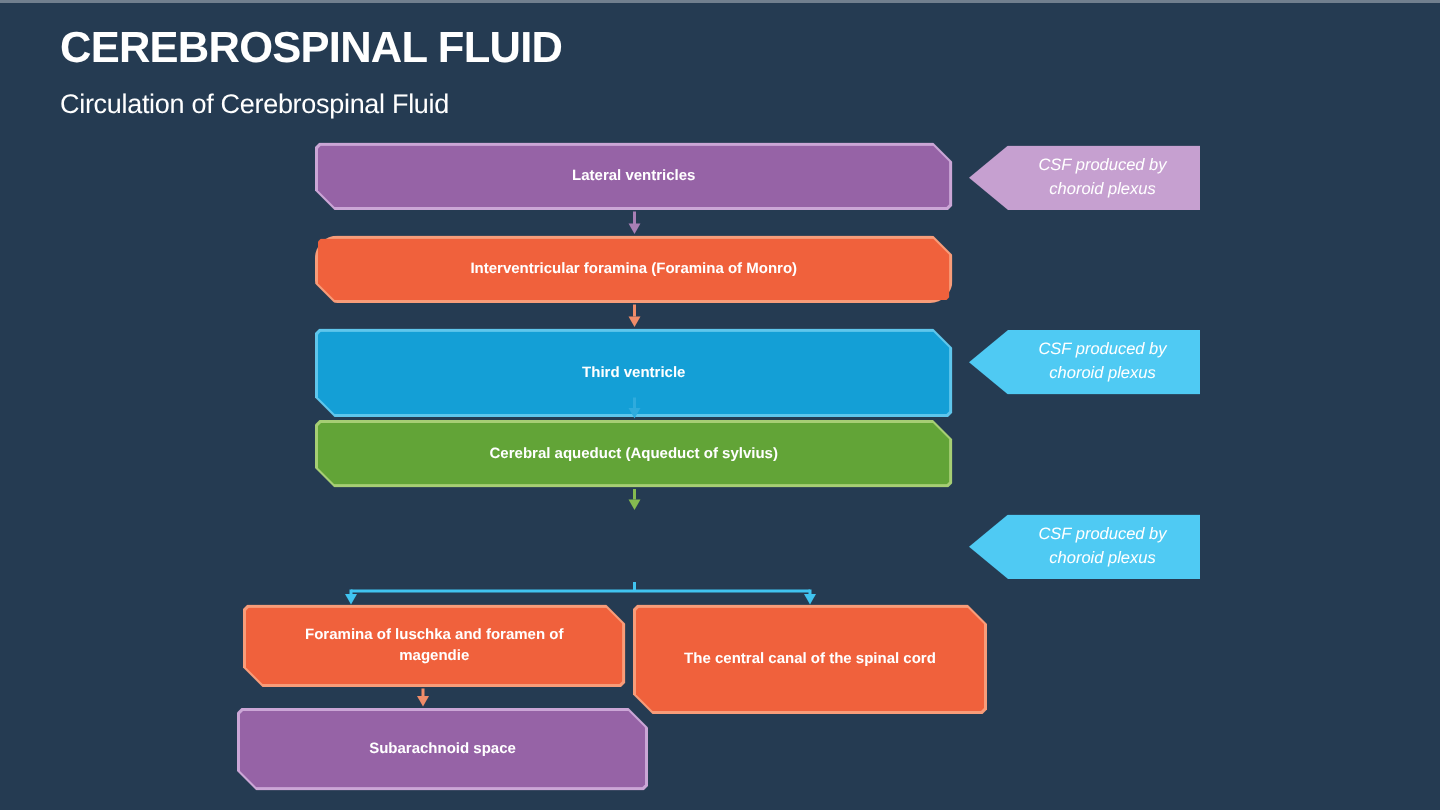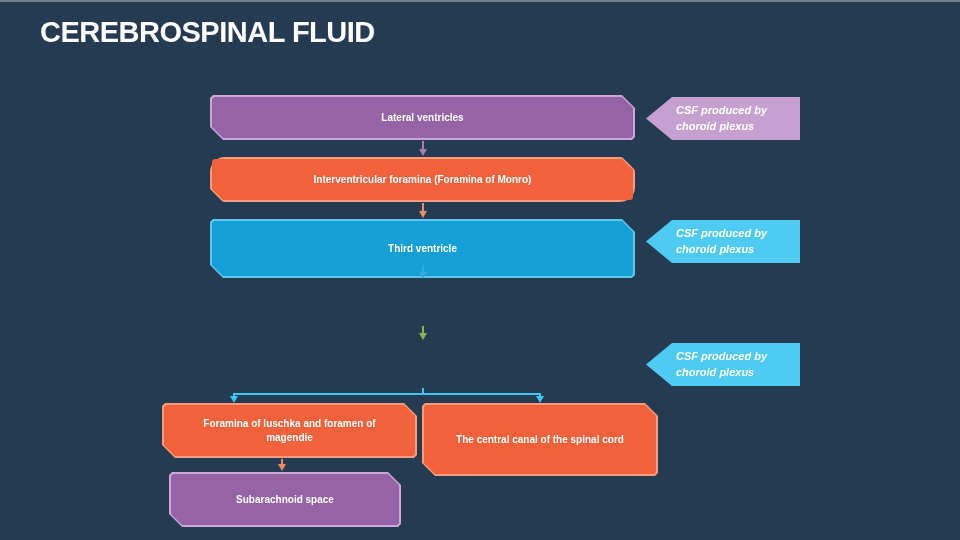--- a/index.html
+++ b/index.html
@@ -76,73 +76,80 @@
     display: flex;
     flex-direction: column;
     justify-content: center;
     padding-left: 30px;
     padding-right: 6px;
   }
   .callout-line {
     color: #ffffff;
     font-size: 11px;
     font-style: italic;
-    font-weight: 700;
+    font-weight: 400;
     line-height: 1.4;
     white-space: nowrap;
+    text-align: center;
   }
   .arrows {
     position: absolute;
     inset: 0;
     width: 960px;
     height: 540px;
     pointer-events: none;
   }
 </style>
 </head>
 <body style="background: rgb(37, 59, 82);">
 
 <div class="slide" style="background: rgb(37, 59, 82);">
   <div class="top-edge"></div>
 
   <div class="title">CEREBROSPINAL FLUID</div>
+  <div class="subtitle">Circulation of Cerebrospinal Fluid</div>
 
   <div class="box" style="left: 210px; top: 95px; width: 425px; height: 45px; --fill: #9663a6; --border: #cba6d6;">
     <div class="box-inner">
       <span class="box-label">Lateral ventricles</span>
     </div>
   </div>
 
   <div class="box" style="left: 210px; top: 157px; width: 425px; height: 45px; border-radius: 15px; --fill: #f0613c; --border: #f89c79;">
     <div class="box-inner">
       <span class="box-label">Interventricular foramina (Foramina of Monro)</span>
     </div>
   </div>
 
   <div class="box" style="left: 210px; top: 219px; width: 425px; height: 59px; --fill: #149fd6; --border: #5fc6ec;">
     <div class="box-inner">
       <span class="box-label">Third ventricle</span>
     </div>
   </div>
 
+  <div class="box" style="left: 210px; top: 280px; width: 425px; height: 45px; --fill: #62a437; --border: #a6ce74;">
+    <div class="box-inner">
+      <span class="box-label">Cerebral aqueduct (Aqueduct of sylvius)</span>
+    </div>
+  </div>
 
 
   <div class="box" style="left: 162px; top: 403px; width: 255px; height: 55px; --fill: #f0613c; --border: #f89c79;">
     <div class="box-inner">
       <span class="box-label">Foramina of luschka and foramen of magendie</span>
     </div>
   </div>
 
   <div class="box" style="left: 422px; top: 403px; width: 236px; height: 73px; --fill: #f0613c; --border: #f89c79;">
     <div class="box-inner">
       <span class="box-label">The central canal of the spinal cord</span>
     </div>
   </div>
 
-  <div class="box" style="left: 169px; top: 472px; width: 232px; height: 55px; --fill: #9663a6; --border: #cba6d6;">
+  <div class="box" style="left: 158px; top: 472px; width: 274px; height: 55px; --fill: #9663a6; --border: #cba6d6;">
     <div class="box-inner">
       <span class="box-label">Subarachnoid space</span>
     </div>
   </div>
 
   <div class="callout" style="top: 97px; background: rgb(198, 160, 208);">
     <span class="callout-line">CSF produced by</span>
     <span class="callout-line">choroid plexus</span>
   </div>
 

